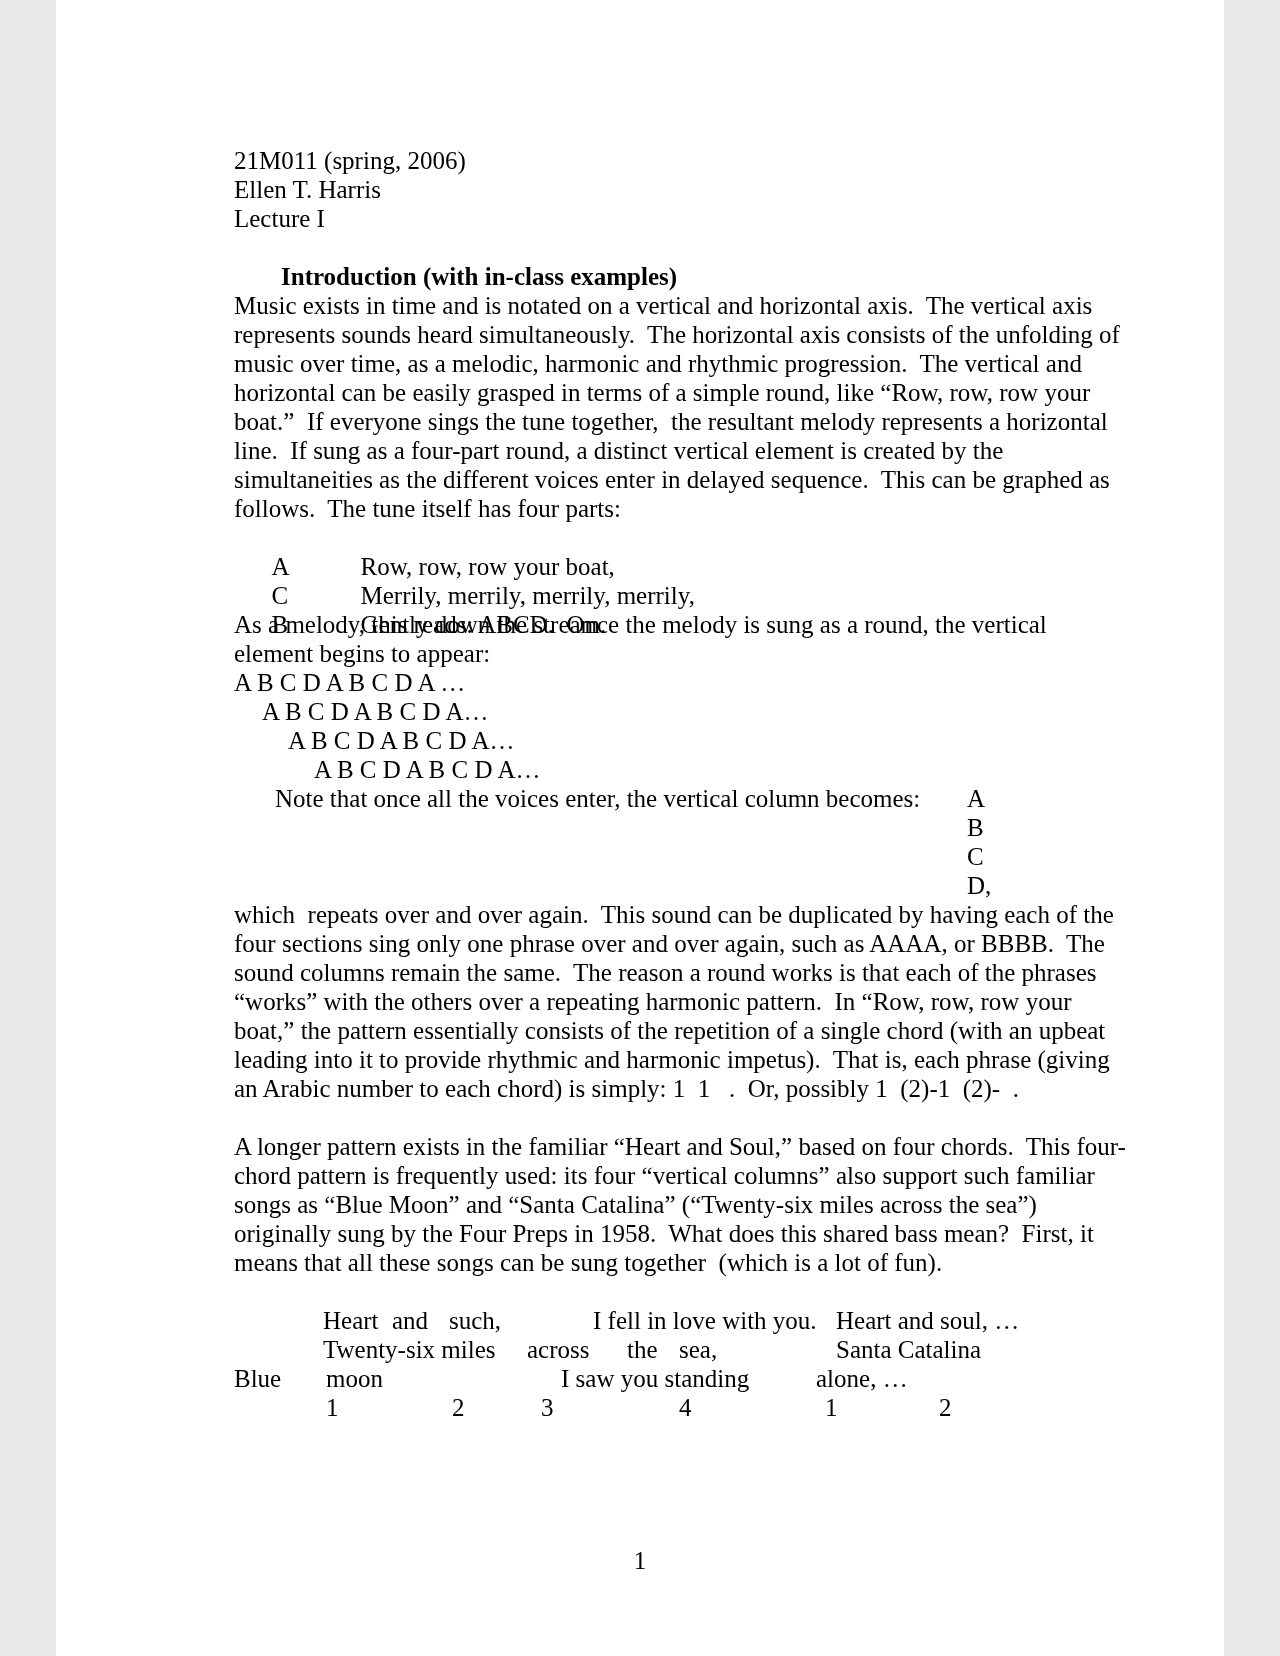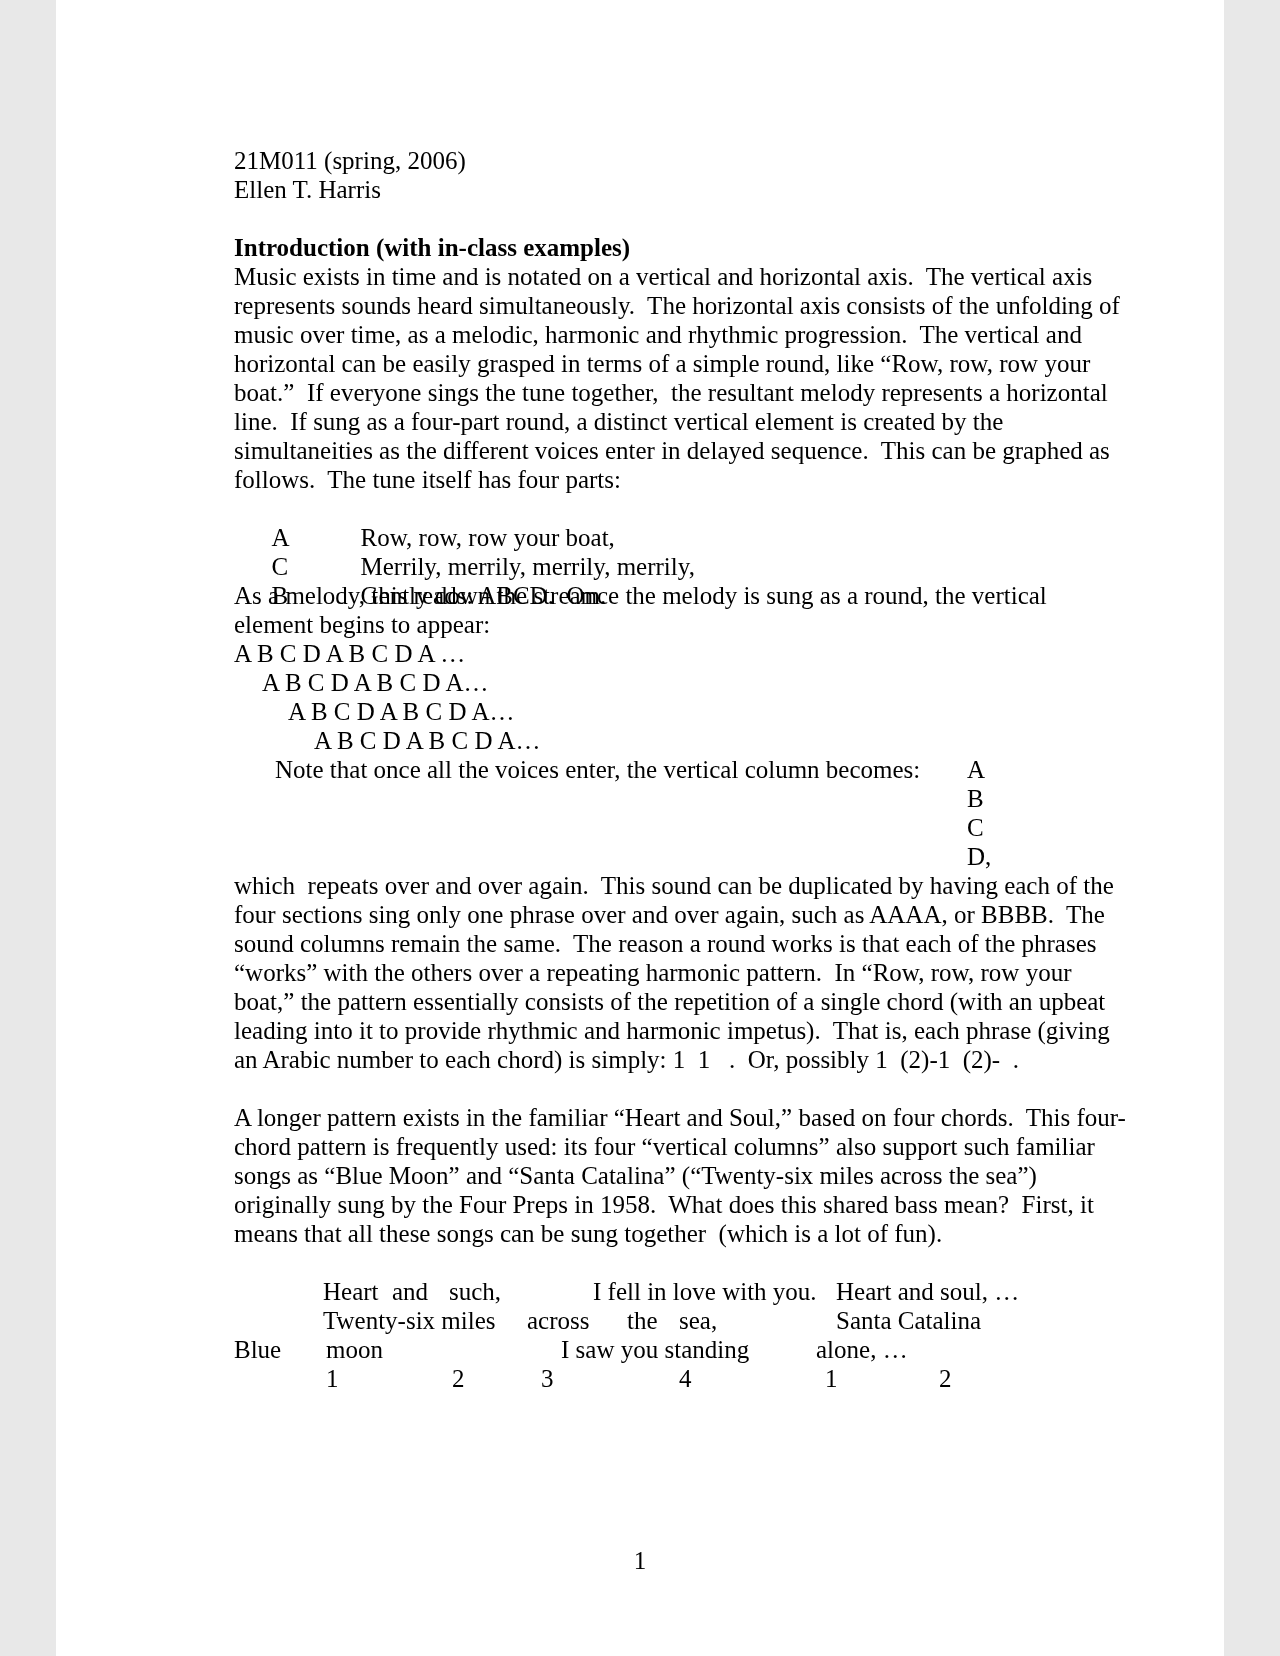--- a/index.html
+++ b/index.html
@@ -17,21 +17,21 @@
     overflow: hidden;
   }
   .content {
     position: absolute;
     left: 178px;
     top: 146px;
     width: 1010px;
   }
   .line { height: 29px; white-space: pre; }
   .blank-line { height: 29px; }
-  .heading { font-weight: bold; white-space: pre; }
+  .heading { font-weight: bold; white-space: pre; margin-left: 47px; }
   .para { white-space: pre-wrap; }
   .tune-row { height: 29px; white-space: pre; }
   .tune-letter { display: inline-block; width: 89px; }
   .round-line { height: 29px; white-space: pre; }
   .round-1 { margin-left: 28px; }
   .round-2 { margin-left: 54px; }
   .round-3 { margin-left: 80px; }
   .vc-block { position: relative; height: 116px; margin-left: 41px; }
   .vc-note { position: absolute; left: 0; top: 0; white-space: pre; }
   .vc-letter { position: absolute; left: 692px; white-space: pre; }
@@ -50,20 +50,21 @@
   }
 </style>
 </head>
 <body>
 
 <div class="page">
   <div class="content">
 
     <div class="line">21M011 (spring, 2006)</div>
     <div class="line">Ellen T. Harris</div>
+    <div class="line">Lecture I</div>
 
     <div class="blank-line"></div>
 
     <div class="heading line">Introduction (with in-class examples)</div>
 
     <div class="para">Music exists in time and is notated on a vertical and horizontal axis.  The vertical axis
 represents sounds heard simultaneously.  The horizontal axis consists of the unfolding of
 music over time, as a melodic, harmonic and rhythmic progression.  The vertical and
 horizontal can be easily grasped in terms of a simple round, like “Row, row, row your
 boat.”  If everyone sings the tune together,  the resultant melody represents a horizontal

